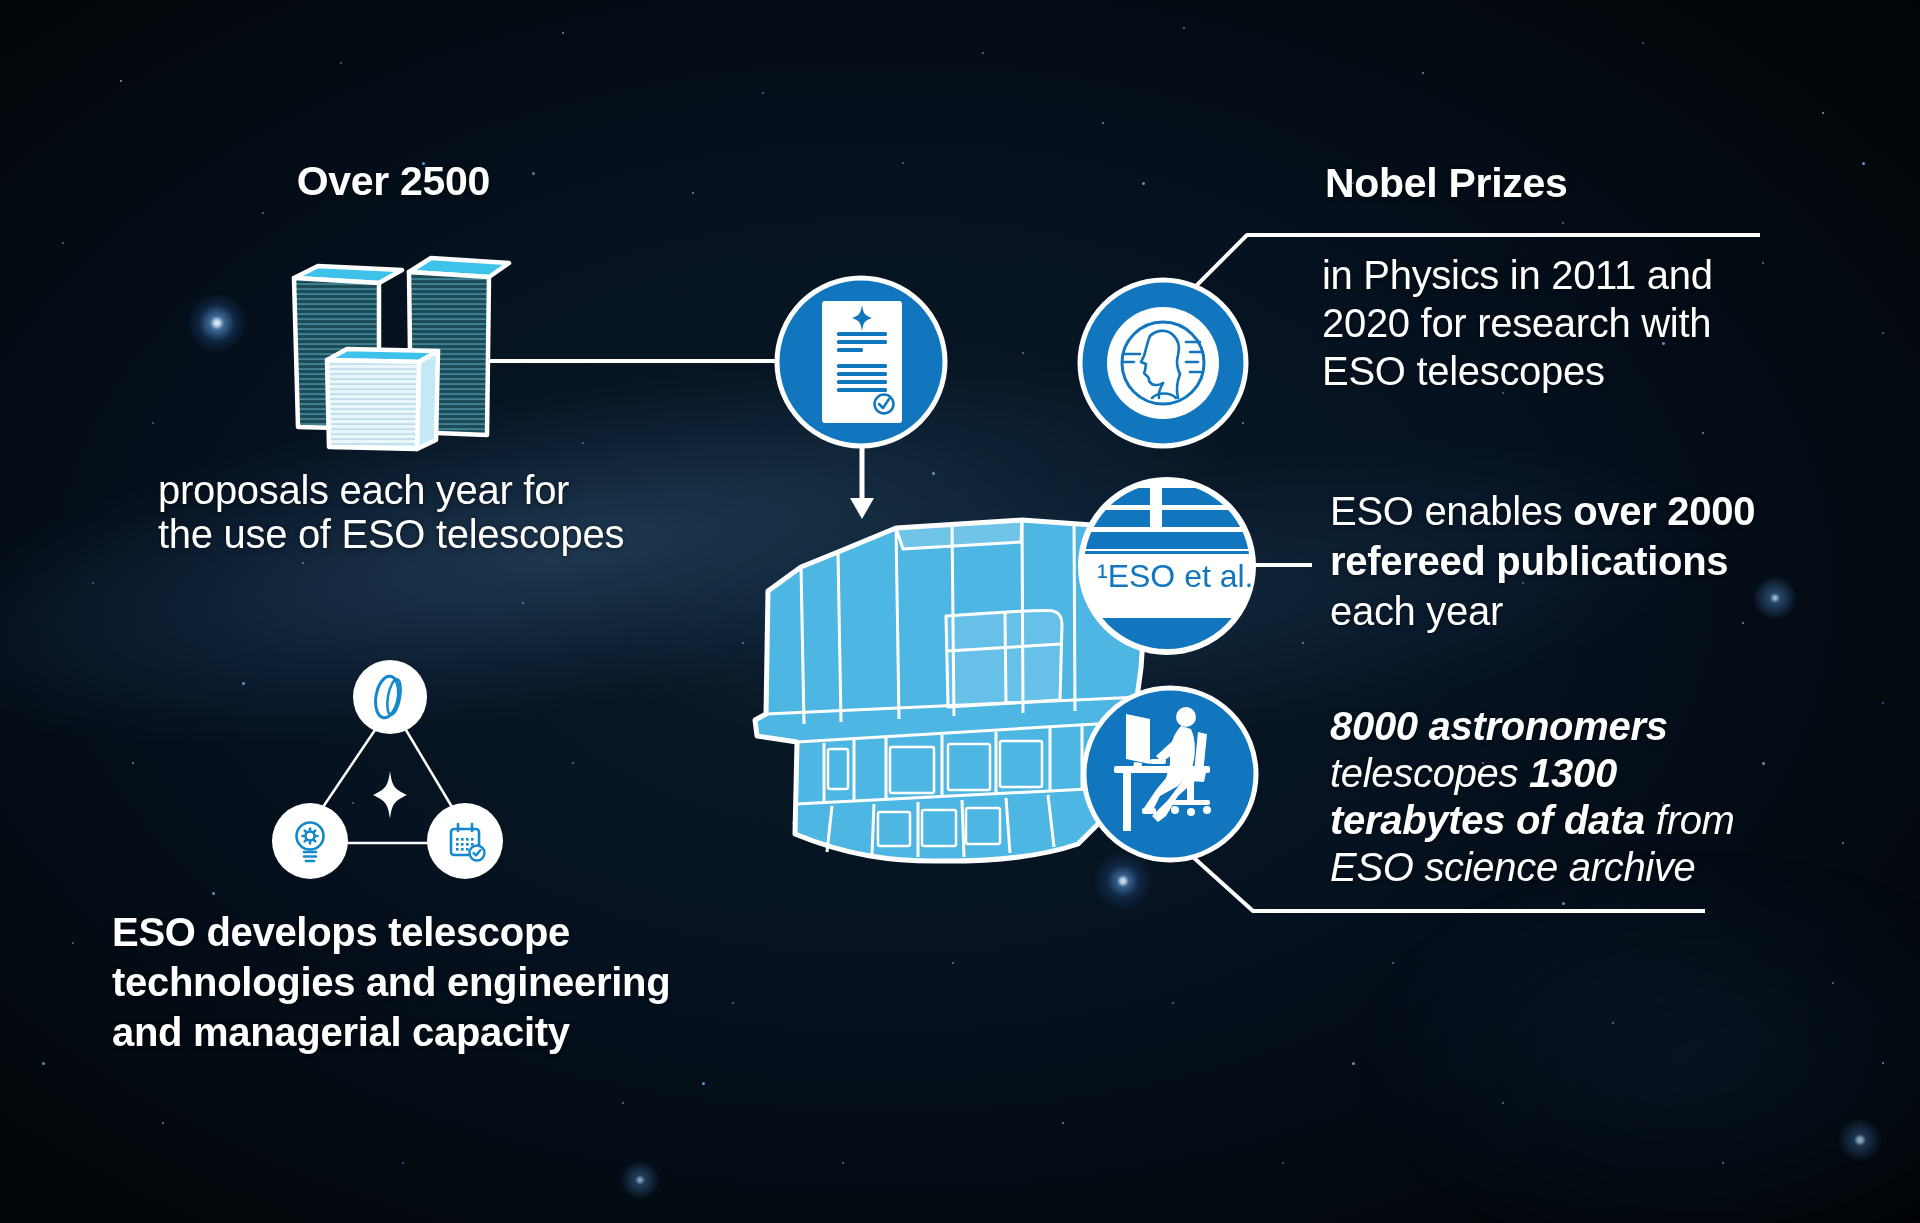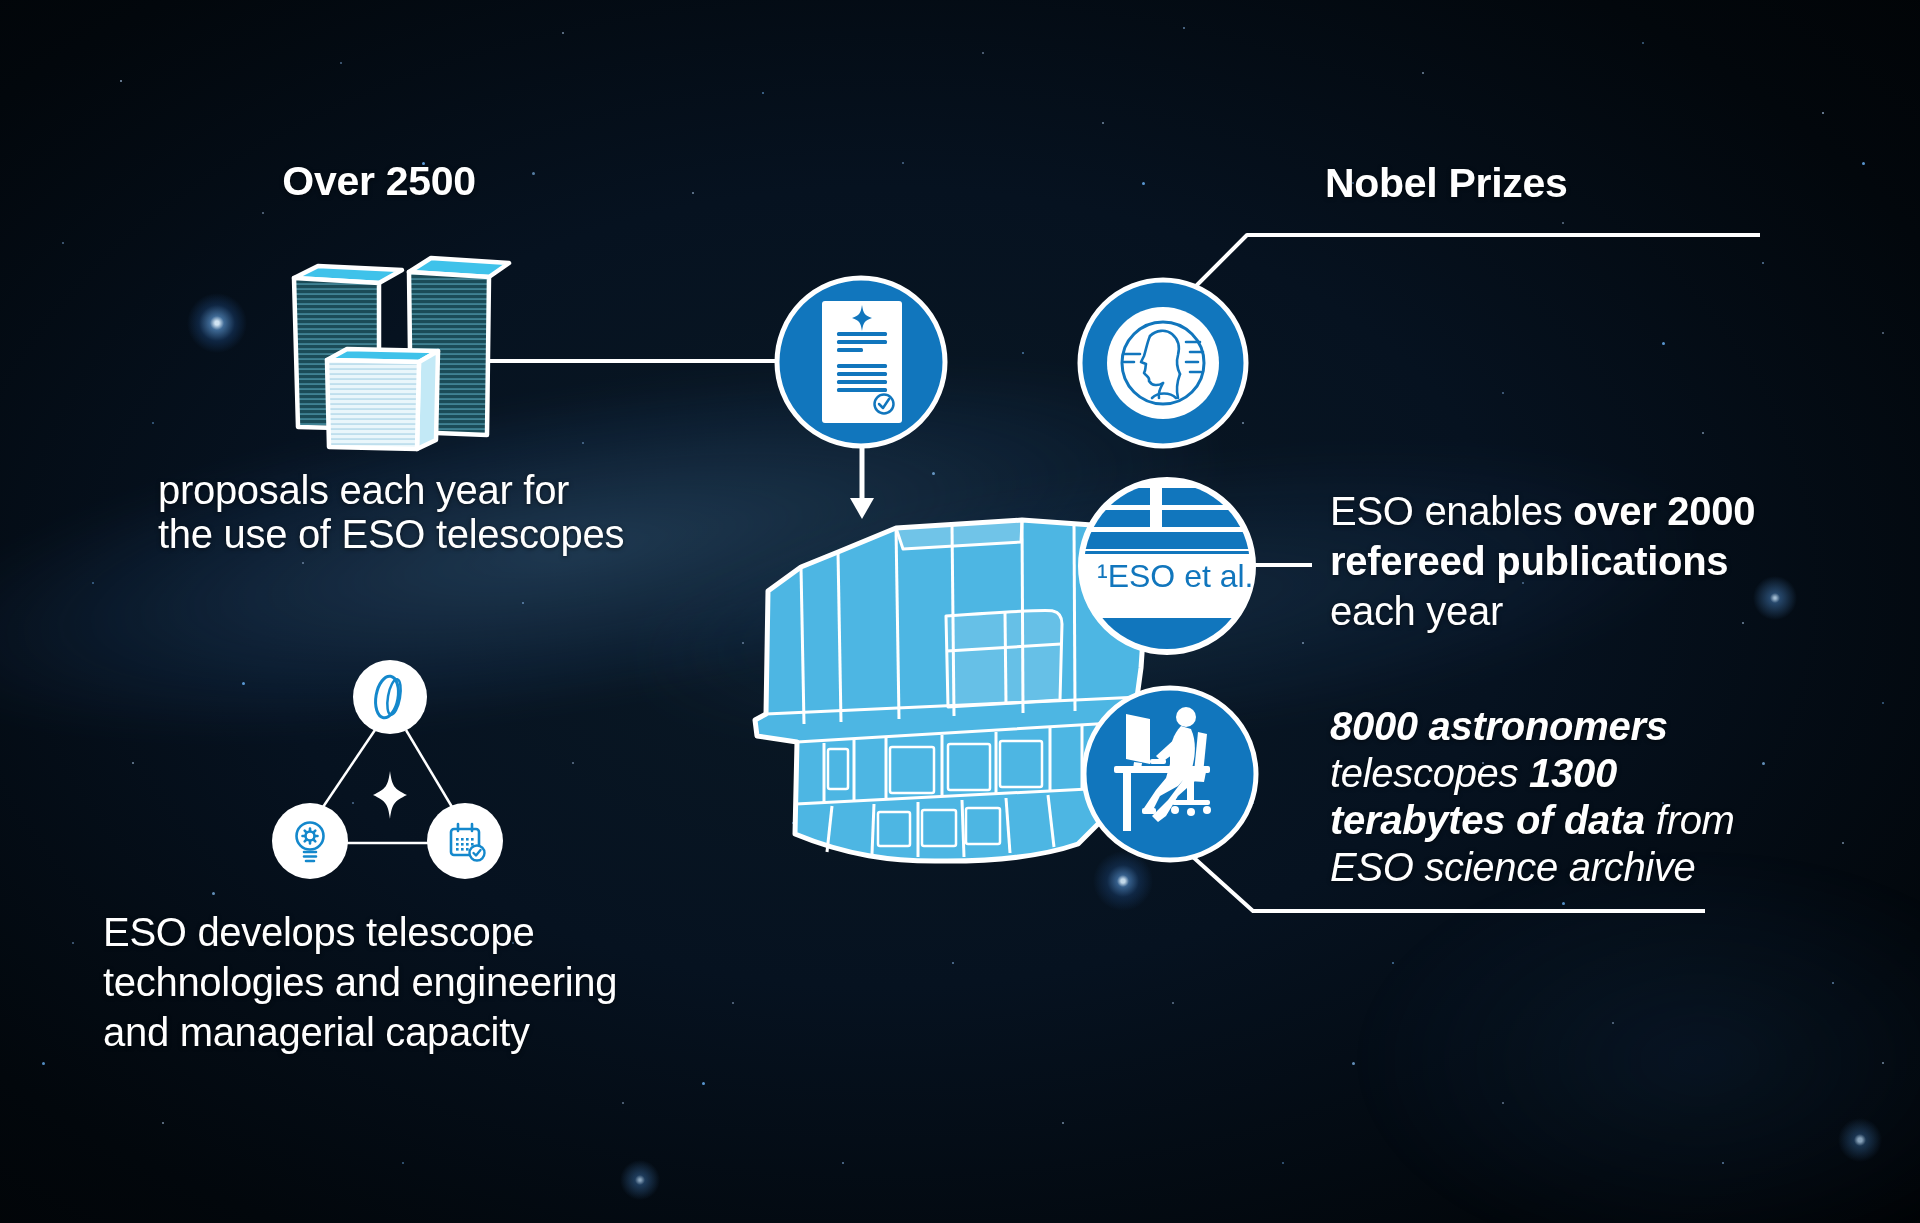--- a/index.html
+++ b/index.html
@@ -51,27 +51,27 @@
   #stars2{position:absolute;left:0;top:0;width:3px;height:3px;border-radius:50%;background:transparent;
     box-shadow:422px 162px rgba(110,185,255,.85),882px 302px rgba(110,185,255,.8),1432px 502px rgba(110,185,255,.8),
     242px 682px rgba(110,185,255,.8),1562px 902px rgba(110,185,255,.75),702px 1082px rgba(110,185,255,.8),
     1862px 162px rgba(110,185,255,.8),42px 1062px rgba(110,185,255,.75),1142px 182px rgba(110,185,255,.8),
     1662px 342px rgba(110,185,255,.8),932px 472px rgba(140,200,255,.7),212px 892px rgba(140,200,255,.7),
     1352px 1062px rgba(140,200,255,.7),532px 172px rgba(140,200,255,.6),1762px 762px rgba(140,200,255,.7);}
   svg{position:absolute;left:0;top:0;z-index:3;}
   .txt{position:absolute;z-index:6;color:#fff;font-size:40px;line-height:47px;letter-spacing:-0.3px;
        text-shadow:0 1px 4px rgba(0,0,0,.55);white-space:nowrap;}
   .headline{font-weight:bold;font-size:41px;}
-  #t-over2500{left:259px;top:158px;width:240px;text-align:center;}
+  #t-over2500{left:250px;top:158px;width:240px;text-align:right;}
   #t-proposals{left:158px;top:468px;line-height:44px;}
   #t-nobel{left:1325px;top:160px;}
   #t-nobel-body{left:1322px;top:251px;line-height:48px;}
   #t-pubs{left:1330px;top:486px;line-height:50px;}
   #t-archive{left:1330px;top:703px;line-height:47px;font-style:italic;}
-  #t-develop{left:103px;top:907px;line-height:50px;}
+  #t-develop{left:112px;top:907px;line-height:50px;font-weight:bold;}
   #t-etal{left:1097px;top:559px;z-index:7;color:#1176bd;font-size:32px;line-height:34px;
           text-shadow:none;letter-spacing:0;}
 </style>
 </head>
 <body>
 
 <div id="stage">
   <div class="glow" id="mw1"></div>
   <div class="glow" id="mw2"></div>
   <div class="glow" id="neb"></div>
@@ -270,20 +270,21 @@
       <circle cx="477" cy="853" r="7.5" fill="#fff" stroke="#1488cc" stroke-width="2.4"></circle>
       <path d="M473.5,853 l2.5,2.5 l4.5,-5.5" fill="none" stroke="#1488cc" stroke-width="2.4" stroke-linecap="round" stroke-linejoin="round"></path>
       <path d="M390,771 C392,786 394,789 407,795 C394,801 392,804 390,819 C388,804 386,801 373,795 C386,789 388,786 390,771 Z" fill="#fff"></path>
     </g>
   </svg>
 
   <div class="txt headline" id="t-over2500">Over 2500</div>
   <div class="txt headline" id="t-nobel">Nobel Prizes</div>
 
   <div class="txt" id="t-proposals">proposals each year for<br>the use of ESO telescopes</div>
+  <div class="txt" id="t-nobel-body">in Physics in 2011 and<br>2020 for research with<br>ESO telescopes</div>
 
   <div class="txt" id="t-pubs"><span>ESO enables </span><b>over 2000</b><br><b>refereed publications</b><br><span>each year</span></div>
   <div class="txt" id="t-archive"><b>8000 astronomers</b><br><span>telescopes </span><b>1300</b><br><b>terabytes of data</b><span> from</span><br><span>ESO science archive</span></div>
 
   <div class="txt" id="t-develop">ESO develops telescope<br>technologies and engineering<br>and managerial capacity</div>
 
   <div class="txt" id="t-etal">¹ESO et al.</div>
 </div>
 
 </body></html>

